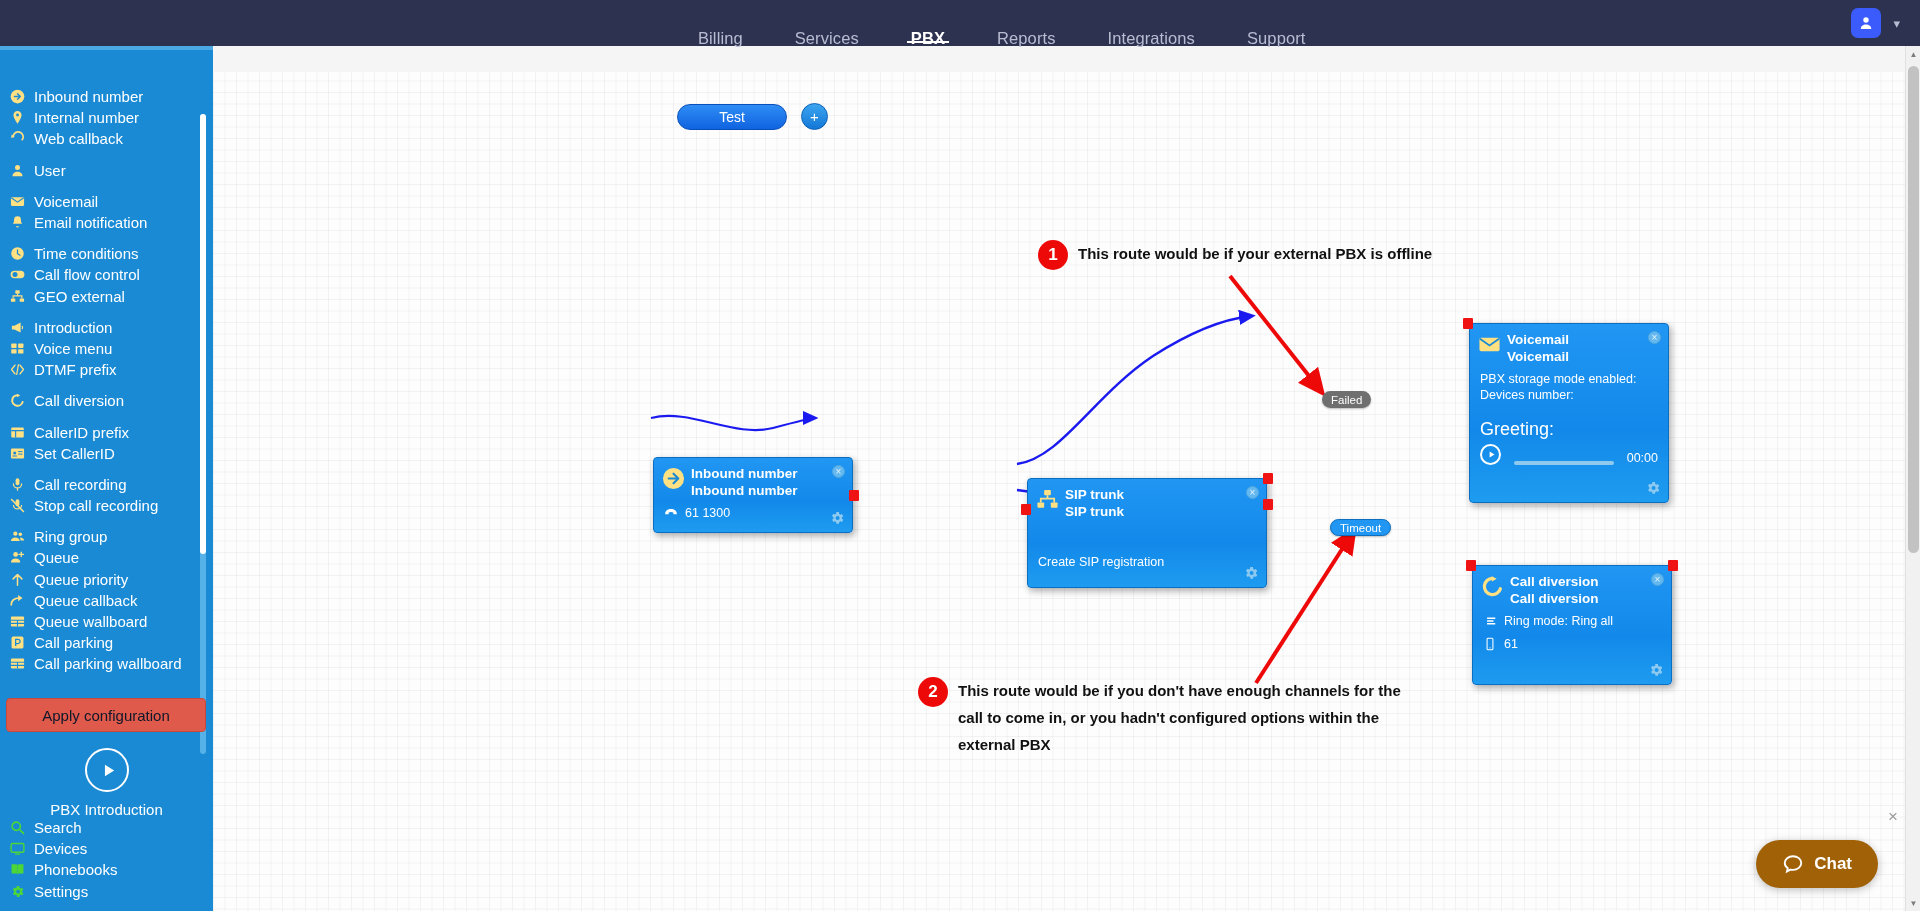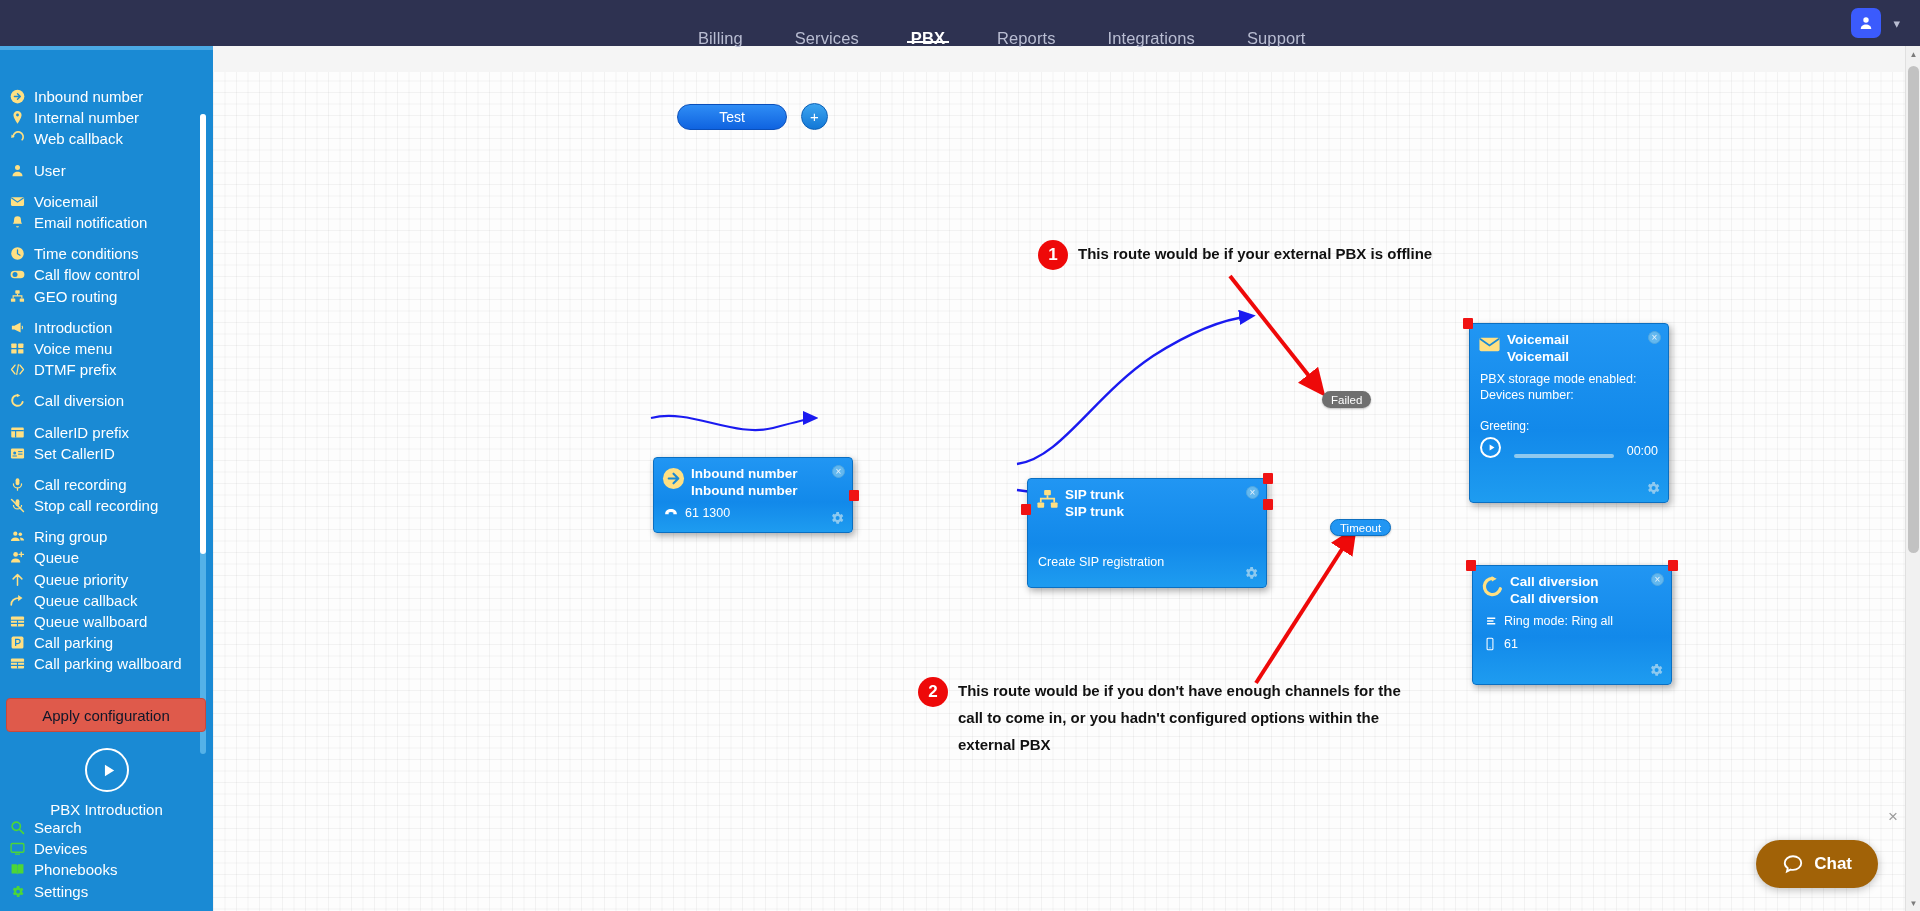--- a/index.html
+++ b/index.html
@@ -163,21 +163,21 @@
     border-radius: 1px;
   }
 
   
   #node-inbound { left: 440px; top: 411px; width: 200px; height: 76px; }
   #node-sip     { left: 814px; top: 432px; width: 240px; height: 110px; }
   #node-vm      { left: 1256px; top: 277px; width: 200px; height: 180px; }
   #node-cd      { left: 1259px; top: 519px; width: 200px; height: 120px; }
 
   
-  .vm-greeting { padding: 0 10px; font-size: 12px; margin-top: 16px; }
+  .vm-greeting { padding: 0 10px; font-size: 18px; margin-top: 16px; }
   .vm-player { display: flex; align-items: flex-end; gap: 13px; padding: 4px 10px 0 10px; }
   .vm-play {
     width: 21px; height: 21px; border-radius: 50%; border: 2px solid #fff;
     display: flex; align-items: center; justify-content: center; cursor: pointer;
     flex: 0 0 21px;
   }
   .vm-play svg { width: 9px; height: 9px; fill: #fff; margin-left: 2px; }
   .vm-bar { height: 4px; background: #8fc9ee; border-radius: 2px; flex: 1 1 auto; cursor: pointer; }
   .vm-time { font-size: 12.5px; }
 
@@ -327,21 +327,21 @@
         </div>
         <div class="sb-item">
           <span class="ic">
             <svg viewBox="0 0 24 24">
               <rect x="8.5" y="2" width="7" height="5.5" rx="1"></rect>
               <rect x="1.5" y="15" width="7" height="5.5" rx="1"></rect>
               <rect x="15.5" y="15" width="7" height="5.5" rx="1"></rect>
               <path d="M12 7.5v3.5M5 15v-4h14v4" stroke="#ffe083" stroke-width="1.8" fill="none"></path>
             </svg>
           </span>
-          <span>GEO routing</span>
+          <span>GEO external</span>
         </div>
         <div class="sb-gap"></div>
         <div class="sb-item">
           <span class="ic">
             <svg viewBox="0 0 24 24">
               <path d="M3 9v6h4l10 5V4L7 9z"></path>
               <path d="M19 9.5a3.5 3.5 0 010 5" stroke="#ffe083" stroke-width="1.8" fill="none"></path>
             </svg>
           </span>
           <span>Introduction</span>

